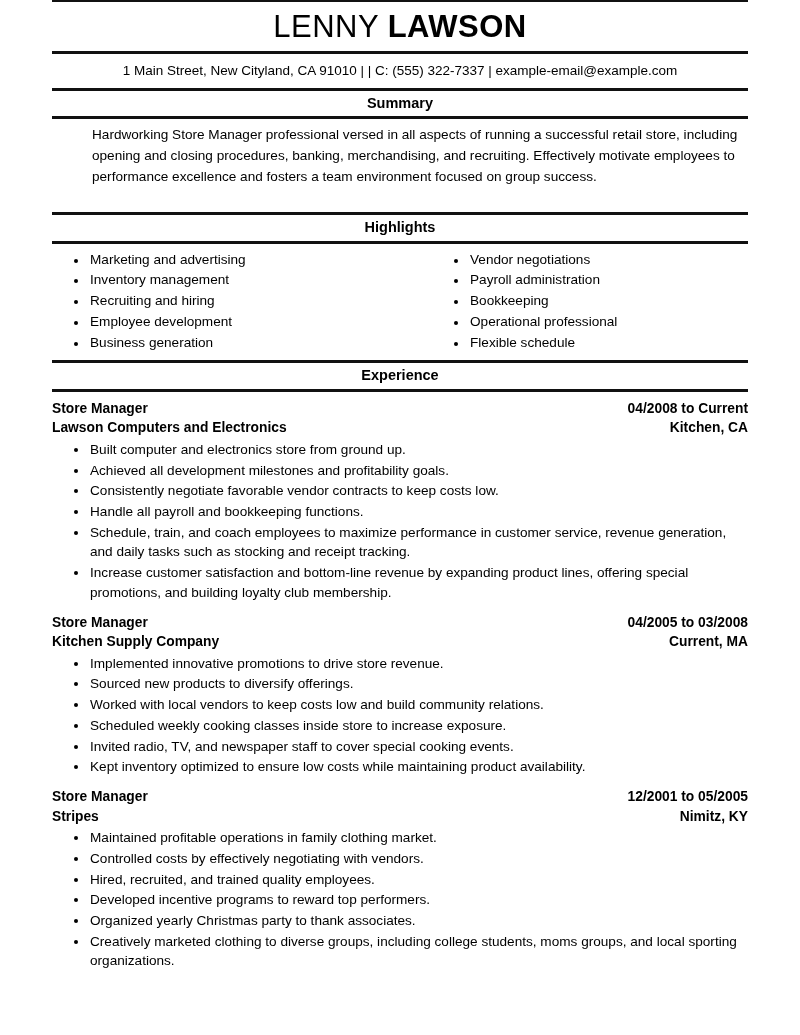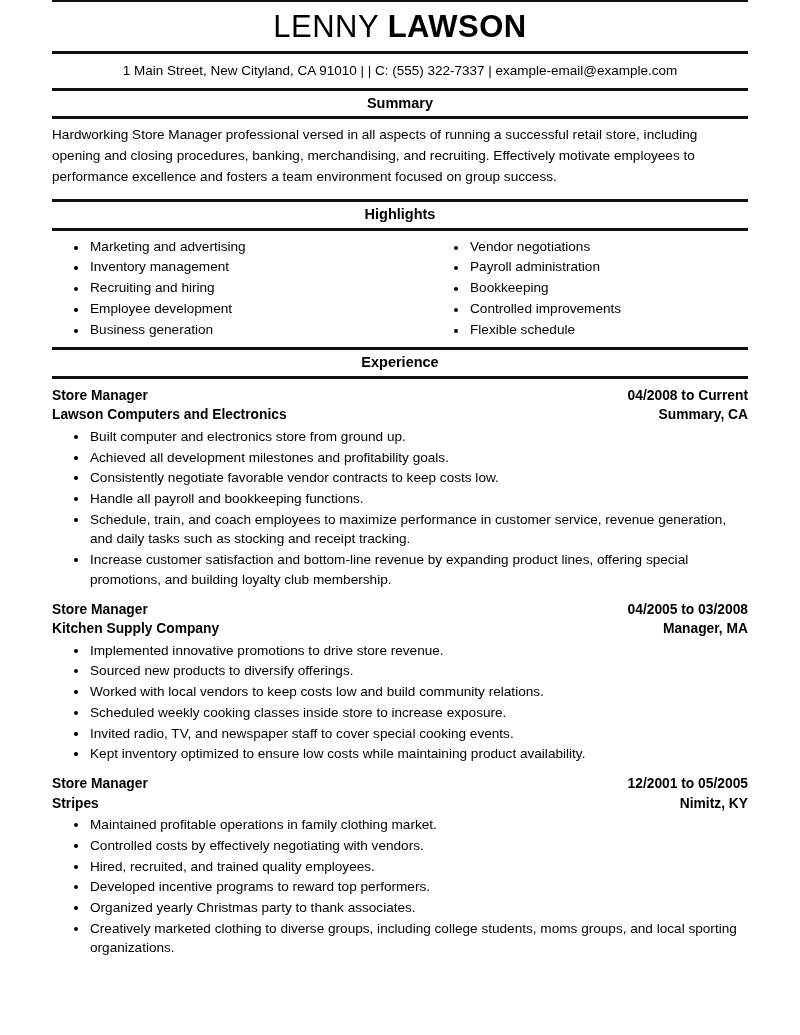--- a/index.html
+++ b/index.html
@@ -75,22 +75,23 @@
     font-size: 14.5px;
     font-weight: 700;
     line-height: 1.2;
     padding: 4px 0 4px 0;
   }
 
   
   .summary {
     font-size: 13.6px;
     line-height: 1.52;
-    padding: 6px 0 12px 0;
+    padding: 6px 0 25px 0;
     text-align: left;
+    margin-left: 40px;
   }
 
   
   .highlights {
     display: flex;
     padding: 7px 0 6px 0;
   }
   .hl-col {
     width: 50%;
     box-sizing: border-box;
@@ -199,59 +200,59 @@
           <li><span>Recruiting and hiring</span></li>
           <li><span>Employee development</span></li>
           <li><span>Business generation</span></li>
         </ul>
       </div>
       <div class="hl-col right">
         <ul class="bullets">
           <li><span>Vendor negotiations</span></li>
           <li><span>Payroll administration</span></li>
           <li><span>Bookkeeping</span></li>
-          <li><span>Controlled improvements</span></li>
+          <li><span>Operational professional</span></li>
           <li><span>Flexible schedule</span></li>
         </ul>
       </div>
     </div>
 
     <div class="rule-thick"></div>
     <div class="section-head">Experience</div>
     <div class="rule-thick"></div>
 
     <div class="exp-wrap">
 
       <div class="job">
         <div class="job-row">
           <span class="left">Store Manager</span>
           <span class="right">04/2008 to Current</span>
         </div>
         <div class="job-row">
           <span class="left">Lawson Computers and Electronics</span>
-          <span class="right">Summary, CA</span>
+          <span class="right">Kitchen, CA</span>
         </div>
         <ul class="job-bullets">
           <li><span>Built computer and electronics store from ground up.</span></li>
           <li><span>Achieved all development milestones and profitability goals.</span></li>
           <li><span>Consistently negotiate favorable vendor contracts to keep costs low.</span></li>
           <li><span>Handle all payroll and bookkeeping functions.</span></li>
           <li><span>Schedule, train, and coach employees to maximize performance in customer service, revenue generation, and daily tasks such as stocking and receipt tracking.</span></li>
           <li><span>Increase customer satisfaction and bottom-line revenue by expanding product lines, offering special promotions, and building loyalty club membership.</span></li>
         </ul>
       </div>
 
       <div class="job">
         <div class="job-row">
           <span class="left">Store Manager</span>
           <span class="right">04/2005 to 03/2008</span>
         </div>
         <div class="job-row">
           <span class="left">Kitchen Supply Company</span>
-          <span class="right">Manager, MA</span>
+          <span class="right">Current, MA</span>
         </div>
         <ul class="job-bullets">
           <li><span>Implemented innovative promotions to drive store revenue.</span></li>
           <li><span>Sourced new products to diversify offerings.</span></li>
           <li><span>Worked with local vendors to keep costs low and build community relations.</span></li>
           <li><span>Scheduled weekly cooking classes inside store to increase exposure.</span></li>
           <li><span>Invited radio, TV, and newspaper staff to cover special cooking events.</span></li>
           <li><span>Kept inventory optimized to ensure low costs while maintaining product availability.</span></li>
         </ul>
       </div>

